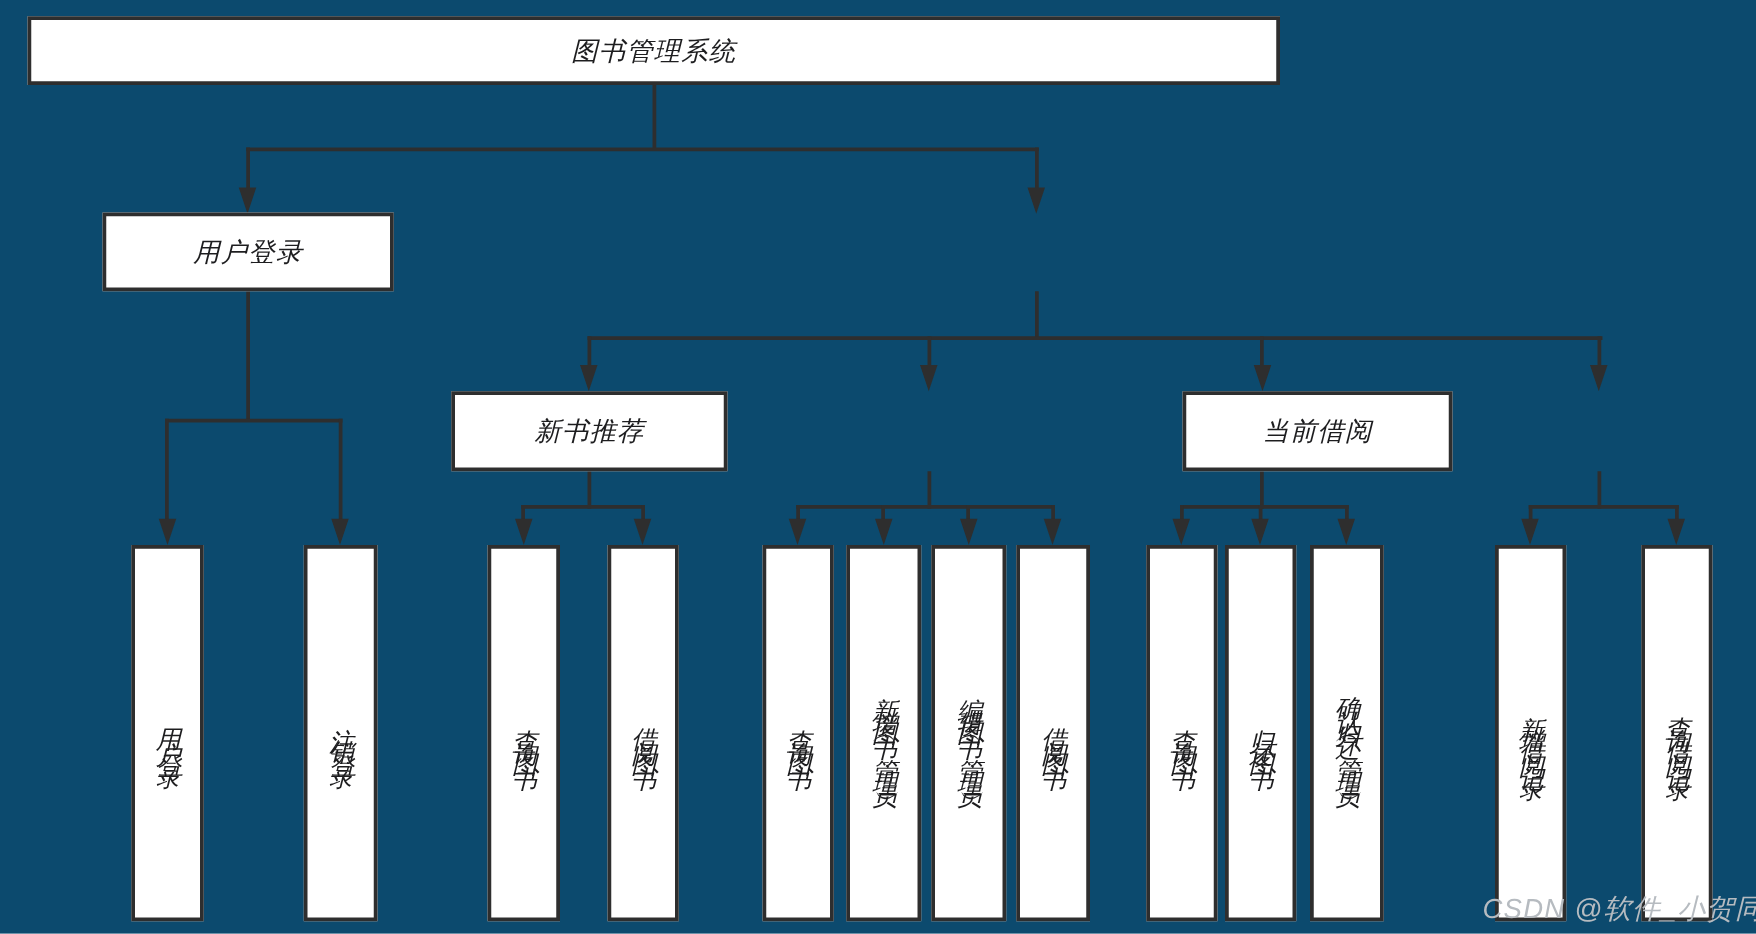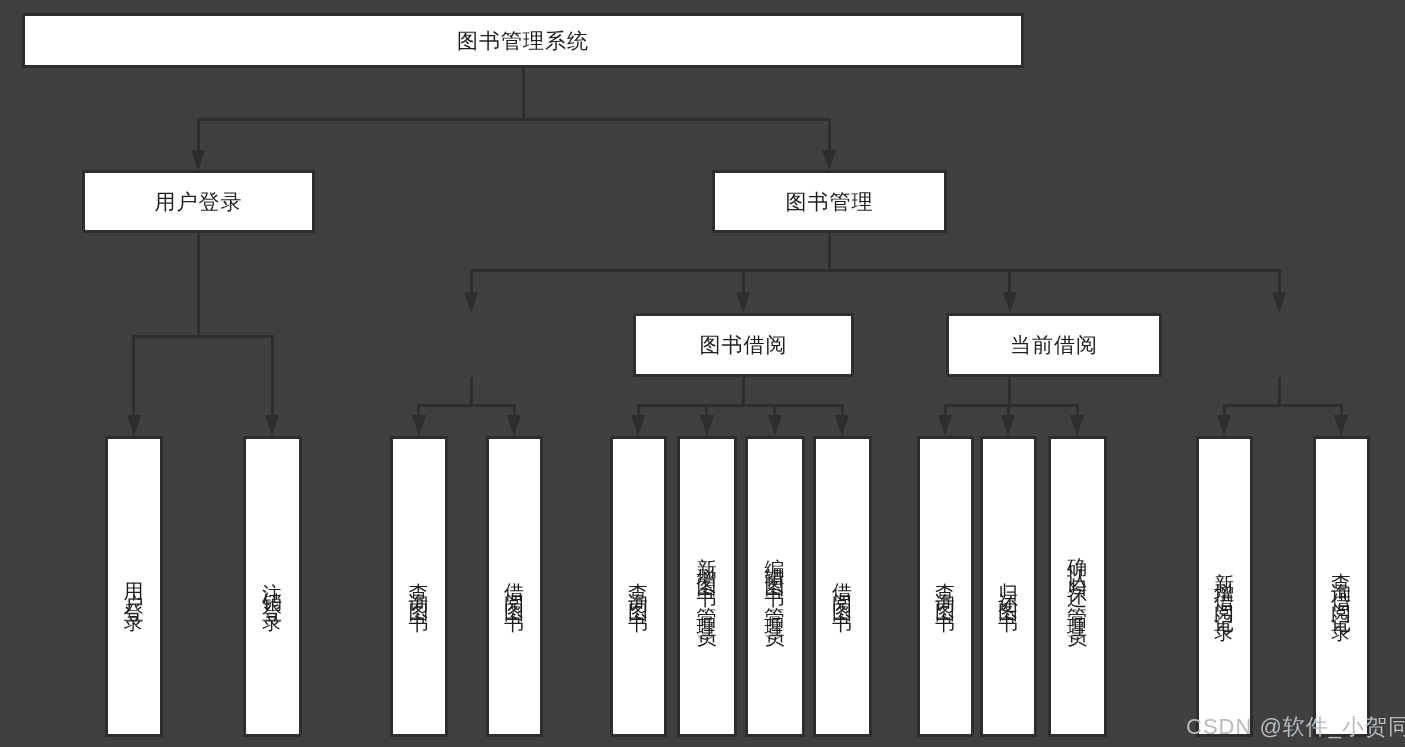--- a/index.html
+++ b/index.html
@@ -7,22 +7,23 @@
     --text: #1d1d1f;
     --watermark: #b6bbc0;
   }
   * { margin: 0; padding: 0; box-sizing: border-box; }
   html, body { background: #ffffff; }
   body { font-family: "Liberation Sans", "DejaVu Sans", sans-serif; }
   .canvas {
     position: relative;
     width: 1405px;
     height: 747px;
-    background: #404040;
+    background: #0c4a6e;
     overflow: hidden;
+    font-style: italic;
   }
   .node {
     position: absolute;
     border: 3px solid var(--line);
     background: #ffffff;
     display: flex;
     align-items: center;
     justify-content: center;
     font-size: 21px;
     letter-spacing: 1px;
@@ -132,28 +133,25 @@
   <div class="arrow" style="left:1334px; top:415px;"></div>
 
   <div class="node" style="left:22px; top:13px; width:1002px; height:55px;">
     <span>图书管理系统</span>
   </div>
 
   <div class="node" style="left:82px; top:170px; width:233px; height:63px;">
     <span>用户登录</span>
   </div>
 
-  <div class="node" style="left:712px; top:170px; width:235px; height:63px;">
-    <span>图书管理</span>
-  </div>
-
-
-  <div class="node" style="left:633px; top:313px; width:221px; height:64px;">
-    <span>图书借阅</span>
-  </div>
+
+  <div class="node" style="left:361px; top:313px; width:221px; height:64px;">
+    <span>新书推荐</span>
+  </div>
+
 
   <div class="node" style="left:902px; top:313px; width:216px; height:64px;margin-left:44px;">
     <span>当前借阅</span>
   </div>
 
 
   <div class="vnode" style="left:105px; width:58px;">
     <span class="vtext">用户登录</span>
   </div>
   <div class="vnode" style="left:243px; width:59px;">

